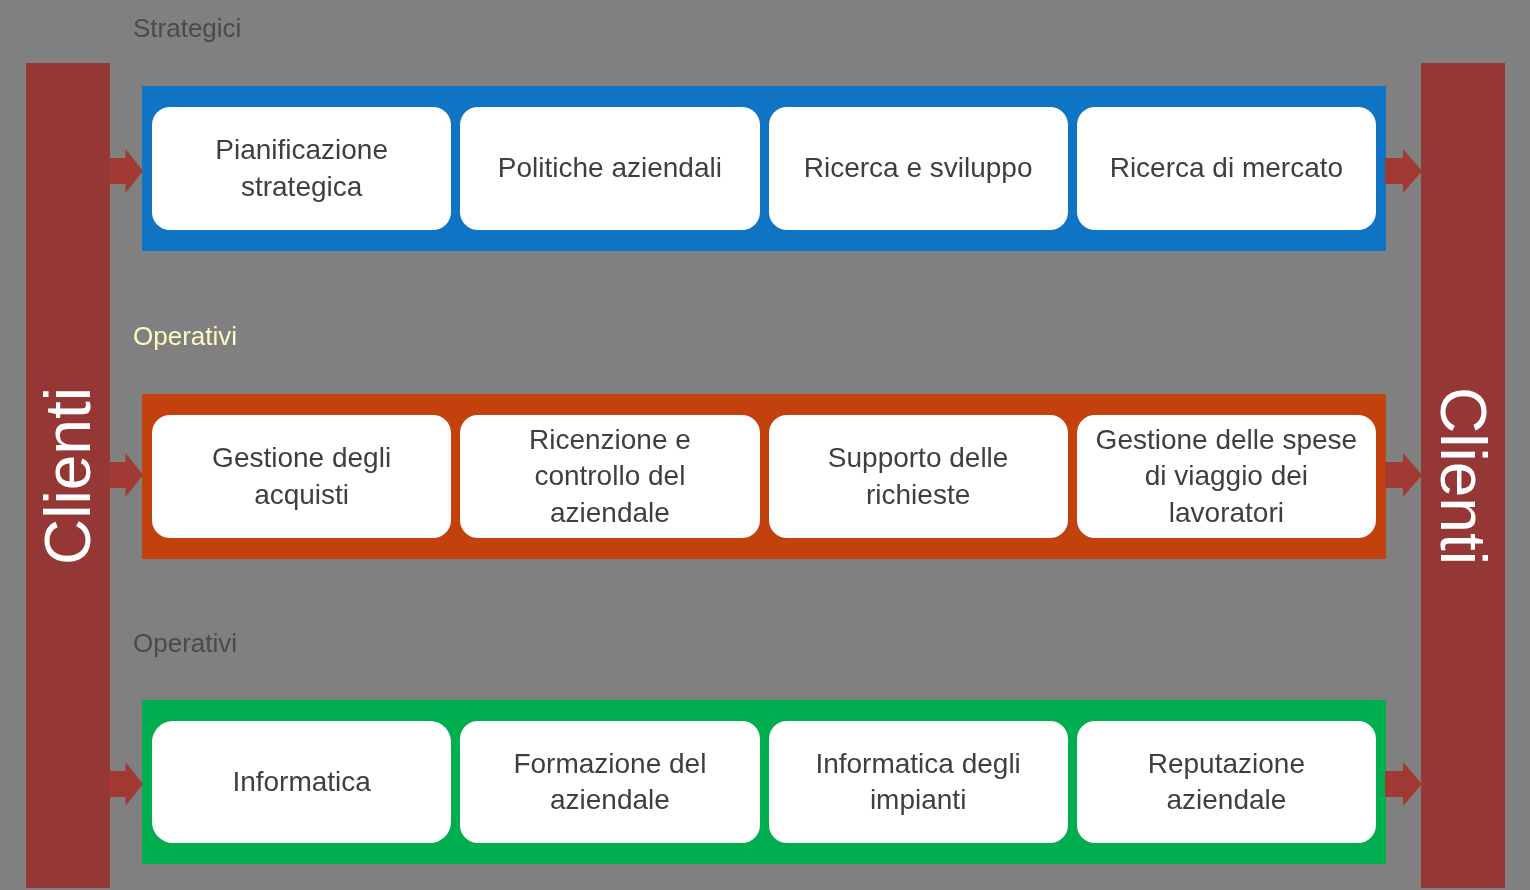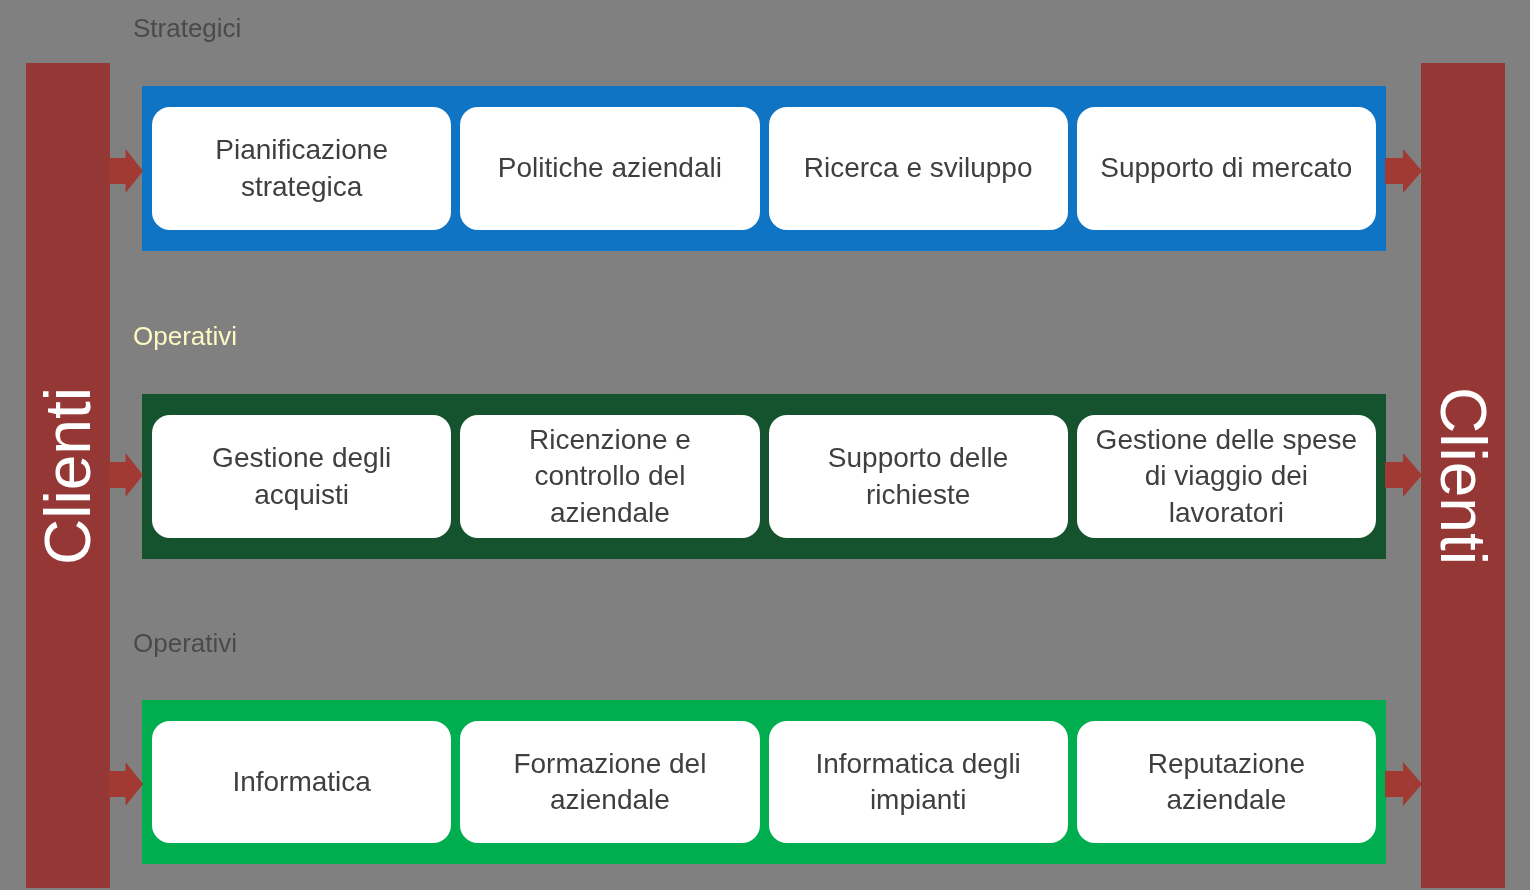--- a/index.html
+++ b/index.html
@@ -103,32 +103,32 @@
   </div>
 
   <div class="lane-heading r1" style="color: rgb(74, 74, 74);">Strategici</div>
   <div class="lane-heading r2" style="color: #fef9c3;">Operativi</div>
   <div class="lane-heading r3" style="color: rgb(74, 74, 74);">Operativi</div>
 
   <div class="lane r1" style="background: rgb(16, 116, 196);">
     <div class="process-box" style="color: rgb(63, 63, 63);">Pianificazione strategica</div>
     <div class="process-box" style="color: rgb(63, 63, 63);">Politiche aziendali</div>
     <div class="process-box" style="color: rgb(63, 63, 63);">Ricerca e sviluppo</div>
-    <div class="process-box" style="color: rgb(63, 63, 63);">Supporto di mercato</div>
+    <div class="process-box" style="color: rgb(63, 63, 63);">Ricerca di mercato</div>
   </div>
 
-  <div class="lane r2" style="background: #14532d;">
+  <div class="lane r2" style="background: #c2410c;">
     <div class="process-box" style="color: rgb(63, 63, 63);">Gestione degli acquisti</div>
     <div class="process-box" style="color: rgb(63, 63, 63);">Ricenzione e controllo del aziendale</div>
     <div class="process-box" style="color: rgb(63, 63, 63);">Supporto delle richieste</div>
     <div class="process-box" style="color: rgb(63, 63, 63);">Gestione delle spese di viaggio dei lavoratori</div>
   </div>
 
   <div class="lane r3" style="background: rgb(0, 173, 79);">
-    <div class="process-box" style="color: rgb(63, 63, 63);">Informatica</div>
+    <div class="process-box" style="color: rgb(63, 63, 63); border-radius: 21px;">Informatica</div>
     <div class="process-box" style="color: rgb(63, 63, 63);">Formazione del aziendale</div>
     <div class="process-box" style="color: rgb(63, 63, 63);">Informatica degli impianti</div>
     <div class="process-box" style="color: rgb(63, 63, 63);">Reputazione aziendale</div>
   </div>
 
   <div class="arrow in a-r1">
     <svg viewBox="0 0 35 44" preserveAspectRatio="none">
         <polygon points="0,9 17,9 17,0 35,22 17,44 17,35 0,35" fill="#A03A33"></polygon>
       </svg>
   </div>

